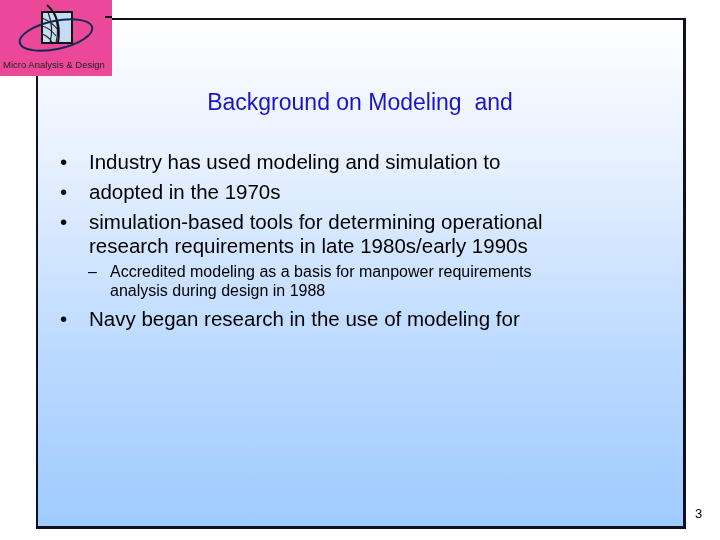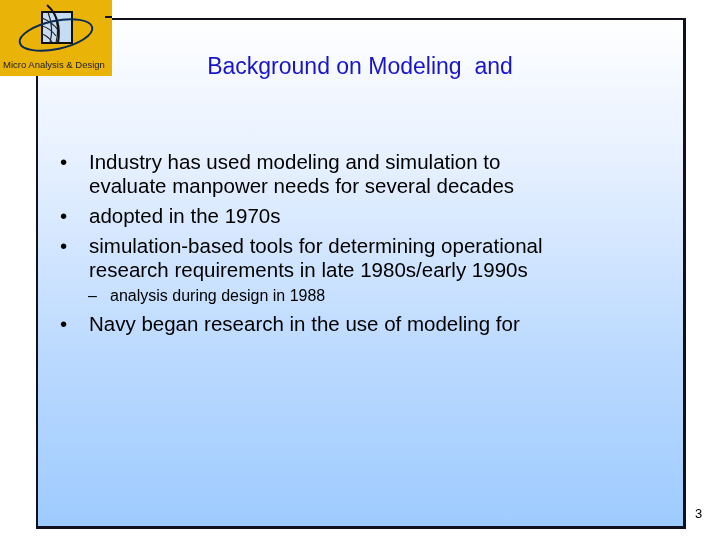--- a/index.html
+++ b/index.html
@@ -1,21 +1,21 @@
 <!DOCTYPE html>
 <html><head>
 <meta charset="utf-8">
 <style>
   html, body { margin:0; padding:0; }
   body { width:720px; height:540px; background:#ffffff; position:relative; overflow:hidden;
          font-family:"Liberation Sans", sans-serif; }
   .panel { position:absolute; left:36px; top:18px; width:645px; height:506px;
            border:2px solid #101020; border-right-width:3px; border-bottom-width:3px;
            background:linear-gradient(to bottom, #ffffff 0%, #e4efff 30%, #bcdaff 65%, #9ecbff 100%); }
-  .logo { position:absolute; left:0; top:0; width:112px; height:76px; background:#eab308; }
+  .logo { position:absolute; left:0; top:0; width:112px; height:76px; background:#ec4899; }
   .logo-text { position:absolute; left:3px; top:59px; font-size:9.5px; color:#222; white-space:nowrap; }
   .title { position:absolute; left:36px; top:52px; width:648px; text-align:center; color:#1a14c8;
            font-size:23px; line-height:28px; }
   .bullets { position:absolute; left:60px; top:150px; width:610px; }
   .b1 { position:relative; padding-left:29px; font-size:20.5px; line-height:24px; color:#000; margin-bottom:6px; }
   .b1 .dot { position:absolute; left:0; top:0; }
   .b2 { position:relative; margin-left:28px; padding-left:22px; font-size:16px; line-height:19px; color:#000; margin-top:-2px; margin-bottom:7px; }
   .b2 .dash { position:absolute; left:0; top:0; }
   .page-num { position:absolute; left:695px; top:506px; font-size:13px; color:#000; }
 </style>
@@ -29,40 +29,40 @@
     <rect x="42" y="12" width="30" height="31" fill="#c6dcf5" stroke="#111" stroke-width="2"></rect>
     <path d="M42 18 Q52 22 58 30 M42 26 Q50 28 56 36 M42 34 Q48 36 52 42 M48 12 Q54 28 50 43 M54 12 Q60 28 56 43" stroke="#222" stroke-width="1.2" fill="none"></path>
     <path d="M47 5 Q62 18 58 43" stroke="#111" stroke-width="2" fill="none"></path>
     <ellipse cx="56" cy="35" rx="37" ry="14" transform="rotate(-12 56 35)" fill="none" stroke="#0b2a55" stroke-width="2"></ellipse>
     <line x1="105" y1="17" x2="112" y2="17" stroke="#111" stroke-width="2"></line>
   </svg>
   <span class="logo-text">Micro Analysis &amp; Design</span>
 </div>
 
 <div class="title">
-  <div style="white-space:pre;">Background on Modeling  and</div>
+  <div style="white-space:pre;margin-top:36px;">Background on Modeling  and</div>
 </div>
 
 <div class="bullets">
   <div class="b1">
     <span class="dot">•</span>
     <div>Industry has used modeling and simulation to</div>
-    <div>evaluate manpower needs for several decades</div>
   </div>
   <div class="b1">
     <span class="dot">•</span>
     <div>adopted in the 1970s</div>
   </div>
   <div class="b1">
     <span class="dot">•</span>
     <div>simulation-based tools for determining operational</div>
     <div>research requirements in late 1980s/early 1990s</div>
   </div>
   <div class="b2">
     <span class="dash">–</span>
+    <div>Accredited modeling as a basis for manpower requirements</div>
     <div>analysis during design in 1988</div>
   </div>
   <div class="b1">
     <span class="dot">•</span>
     <div>Navy began research in the use of modeling for</div>
   </div>
 </div>
 
 <div class="page-num">3</div>
 

